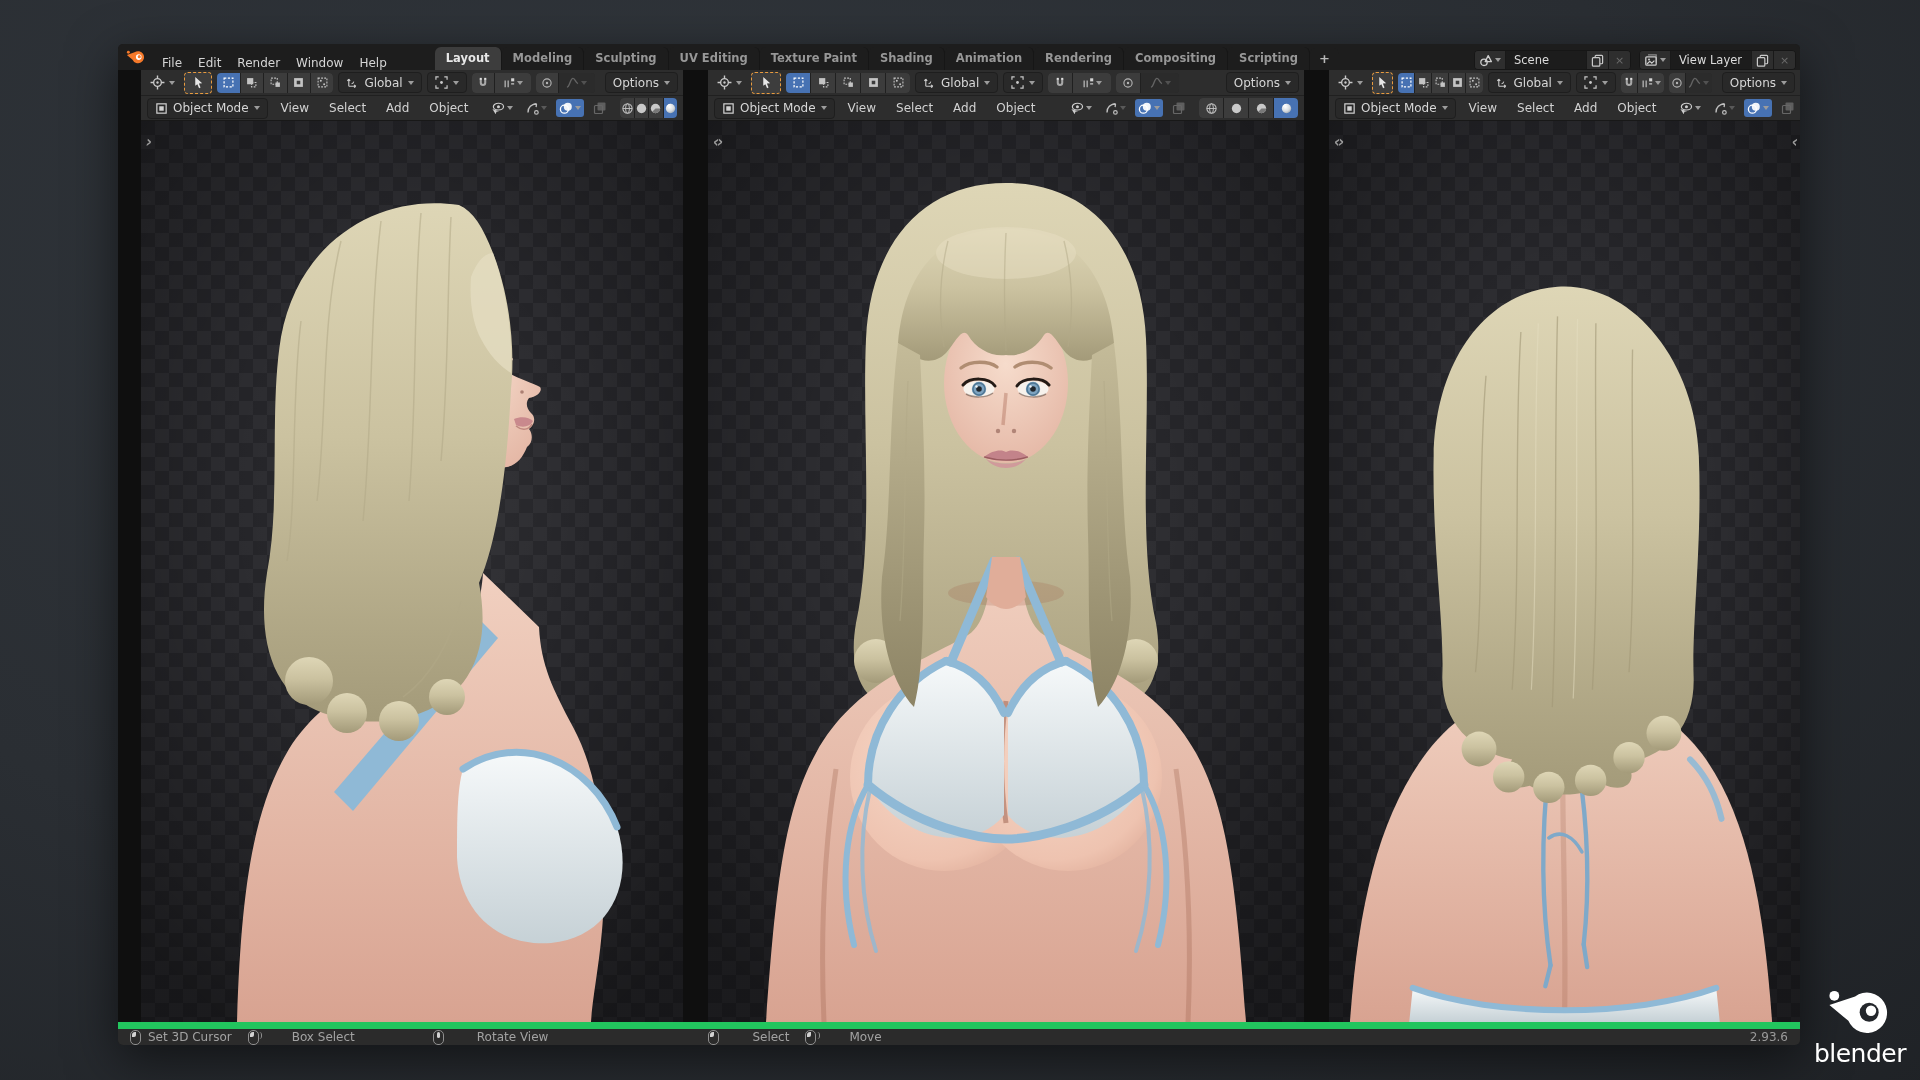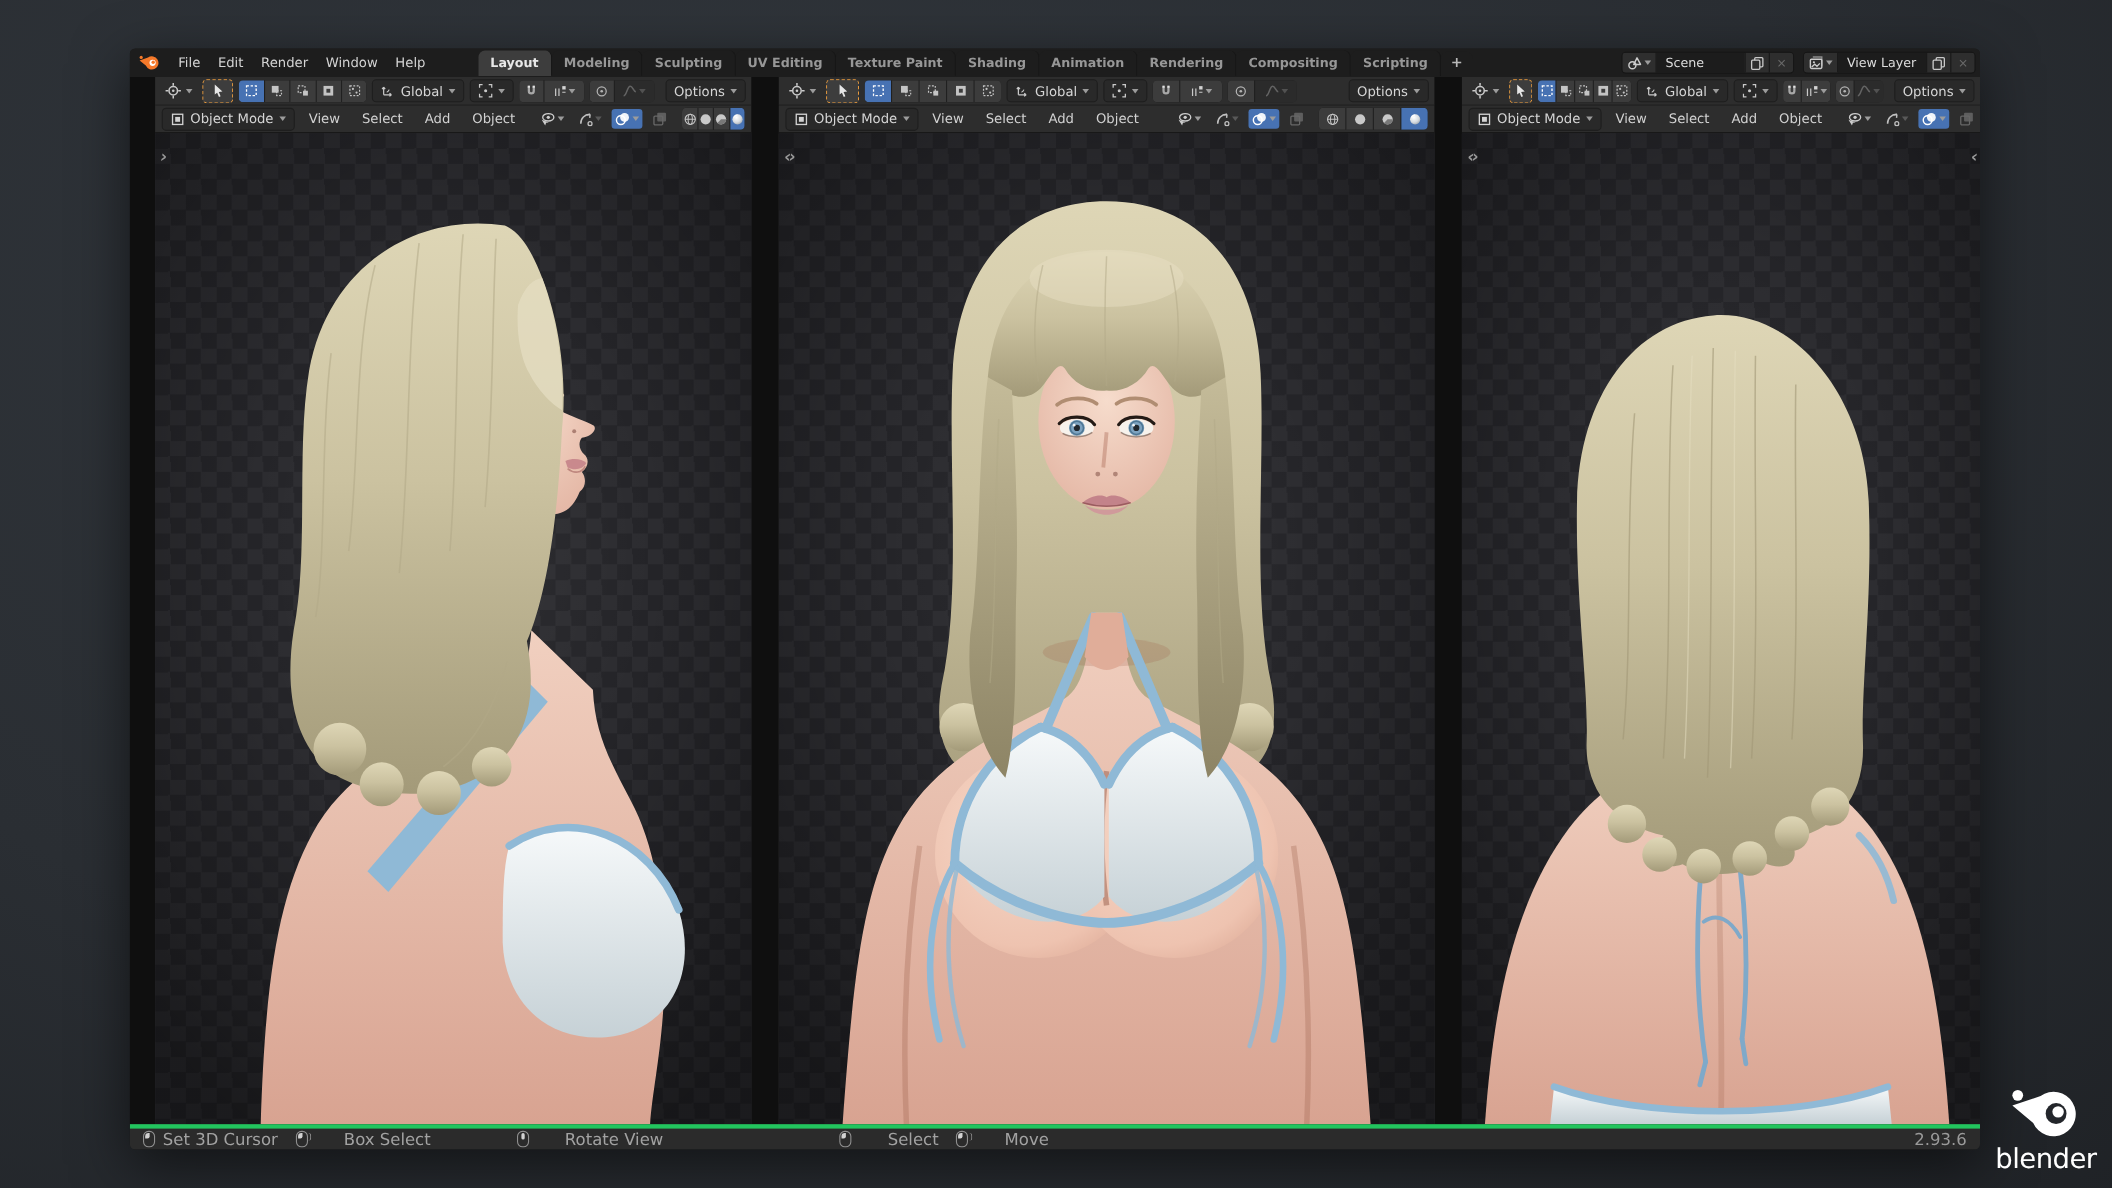--- a/index.html
+++ b/index.html
@@ -5,21 +5,21 @@
   * { box-sizing: border-box; margin: 0; padding: 0; }
   html,body { width:1920px; height:1080px; overflow:hidden;
     font-family:"DejaVu Sans", sans-serif;
     background: radial-gradient(130% 150% at 35% 25%, #31363c 0%, #2a2e33 40%, #1f2226 72%, #16181c 100%);
   }
   .window { position:absolute; left:118px; top:44px; width:1682px; height:1001px;
     background:#1d1d1d; border-radius:5px; overflow:hidden;
     box-shadow:0 14px 50px rgba(0,0,0,.55);
   }
   
-  .topbar { height:26px; display:flex; align-items:center; background:#1d1d1d; padding:0 4px 0 8px; }
+  .topbar { height:26px; display:flex; align-items:flex-end; background:#1d1d1d; padding:0 4px 0 8px; }
   .logo-mark { width:20px; height:16px; align-self:center; margin-right:8px; }
   .menu-item { color:#d4d4d4; font-size:12px; padding:0 8px; display:flex; align-items:center; cursor:default; border-radius:3px; }
   .tabs { display:flex; align-items:flex-end; margin-left:40px;font-weight:bold; }
   .tab { font-size:11.5px; color:#979797; padding:4px 11px 5px; background:#1d1d1d; border-right:1px solid #161616; border-radius:6px 6px 0 0; white-space:nowrap; }
   .tab.active { background:#3d3d3d; color:#e8e8e8; }
   .tab.add { border-right:none; color:#b8b8b8; font-size:13px; padding:3px 9px 4px; }
   .topbar-right { margin-left:auto; display:flex; align-items:center; gap:8px; }
   .id-group { display:flex; align-items:center; background:#242424; border:1px solid #161616; border-radius:4px; height:20px; overflow:hidden; }
   .id-icon-btn { display:flex; align-items:center; gap:2px; background:#2e2e2e; height:100%; padding:0 4px; border-right:1px solid #191919; }
   .id-field { font-size:11.5px; color:#dcdcdc; background:#1c1c1c; height:100%; display:flex; align-items:center; padding:0 8px; width:80px; }
@@ -56,21 +56,21 @@
     background:radial-gradient(ellipse 75% 65% at 50% 42%, rgba(255,255,255,.05) 0%, rgba(0,0,0,0) 45%, rgba(0,0,0,.38) 100%);
   }
   .corner { position:absolute; top:14px; left:5px; color:#9b9b9b; font-size:15px; font-weight:bold; line-height:1; letter-spacing:-2px; z-index:3; }
   .corner-tr { left:auto; right:4px; }
   .viewport:not([data-vp="2"]) .corner-tr { display:none; }
   .fig { position:absolute; inset:0; width:100%; height:100%; display:none; z-index:1; }
   .viewport[data-vp="0"] .fig-side { display:block; }
   .viewport[data-vp="1"] .fig-front { display:block; }
   .viewport[data-vp="2"] .fig-back { display:block; }
   
-  .statusbar { position:absolute; left:0; right:0; bottom:0; height:23px; background:#2b2b2b; border-top:4px solid #22c55e; display:flex; align-items:center; padding:0 12px; color:#a2a2a2; font-size:15px; }
+  .statusbar { position:absolute; left:0; right:0; bottom:0; height:23px; background:#2b2b2b; border-top:7px solid #22c55e; display:flex; align-items:center; padding:0 12px; color:#a2a2a2; font-size:12px; }
   .hint { display:flex; align-items:center; gap:7px; white-space:nowrap; }
   .hint + .hint { margin-left:16px;gap:33px; }
   .hint:nth-child(3) { margin-left:78px; }
   .hint:nth-child(4) { margin-left:160px; }
   .mouse { width:11px; height:15px; border:1px solid #8f8f8f; border-radius:5px; position:relative; display:inline-block; flex:0 0 11px; }
   .mouse.left::before { content:""; position:absolute; left:1px; top:1px; width:4px; height:5px; background:#d2d2d2; border-radius:3px 0 2px 0; }
   .mouse.mid::before { content:""; position:absolute; left:3.5px; top:1px; width:3px; height:6px; background:#d2d2d2; border-radius:2px; }
   .mouse.drag::after { content:""; position:absolute; right:-4.5px; top:1px; width:3px; height:7px; border-right:1.6px solid #8f8f8f; border-radius:0 3px 3px 0; }
   .version { margin-left:auto; color:#9a9a9a; }
   

